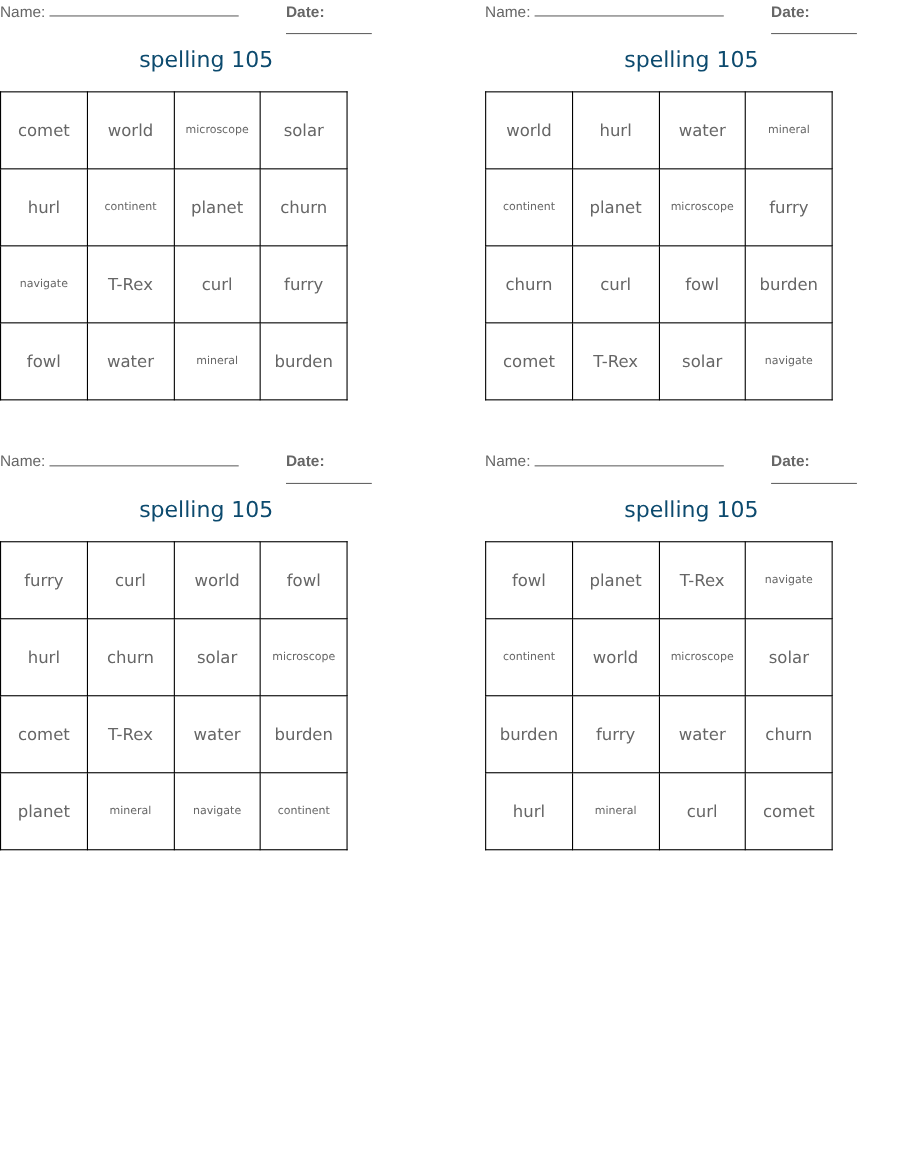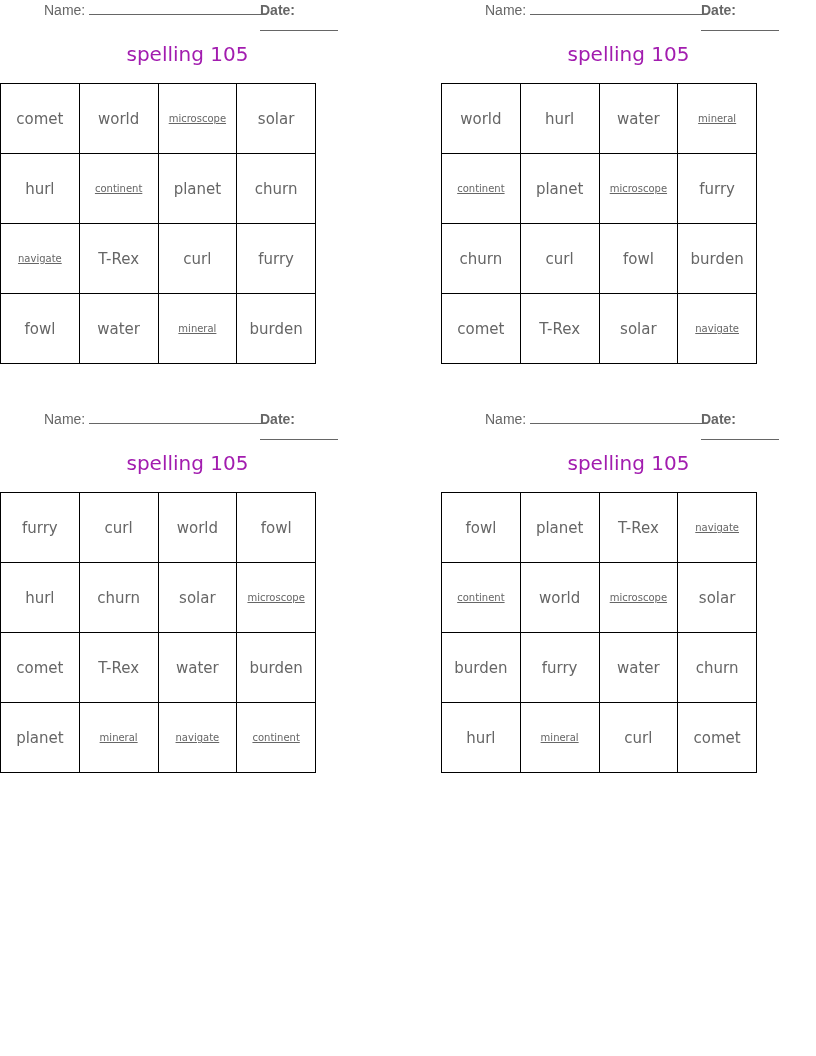--- a/index.html
+++ b/index.html
@@ -1,25 +1,25 @@
 <!DOCTYPE html>
 <html><head>
 <meta charset="utf-8">
 <style>
   html, body { margin:0; padding:0; background:#fff; }
   body { width:816px; height:1056px; position:relative; overflow:hidden; font-family:"DejaVu Sans", sans-serif; }
   .card { position:absolute; width:375px; }
   .hdr { position:absolute; top:2px; left:0; width:375px; height:18px; font-family:"Liberation Sans", sans-serif; font-size:14px; color:#666; }
-  .hdr .name { position:absolute; left:0; top:0;margin-left:44px; }
+  .hdr .name { position:absolute; left:0; top:0; }
   .hdr .date { position:absolute; left:260px; top:0;font-weight:bold; }
   .line { display:inline-block; border-bottom:1px solid #666; vertical-align:baseline; height:12px; }
-  .title { position:absolute; top:42px; left:0; width:375px; text-align:center; font-size:20px; color:#a21caf; }
+  .title { position:absolute; top:42px; left:0; width:375px; text-align:center; font-size:20px; color:#0c4a6e; }
   table { position:absolute; top:83px; left:0; border-collapse:collapse; width:316px; table-layout:fixed; }
   td { border:1px solid #000; height:69px; text-align:center; vertical-align:middle; color:#666; font-size:15px; padding:0; }
-  td.sm { font-size:10px;text-decoration:underline; }
+  td.sm { font-size:10px; }
 </style>
 </head>
 <body>
 
 <div id="root">
     <div class="card" style="left: 0px; top: 0px;">
       <div class="hdr">
       <span class="name"><span>Name:</span> <span class="line" style="width:172px"></span></span>
       <span class="date"><span>Date:</span> <span class="line" style="width:78px"></span></span>
     </div>

